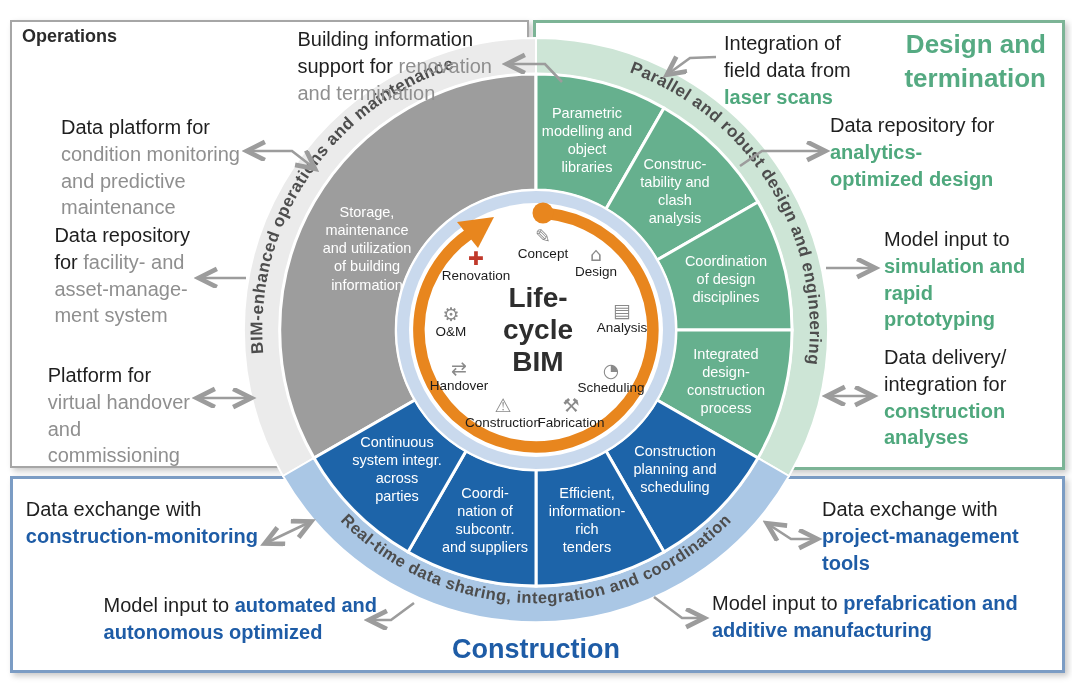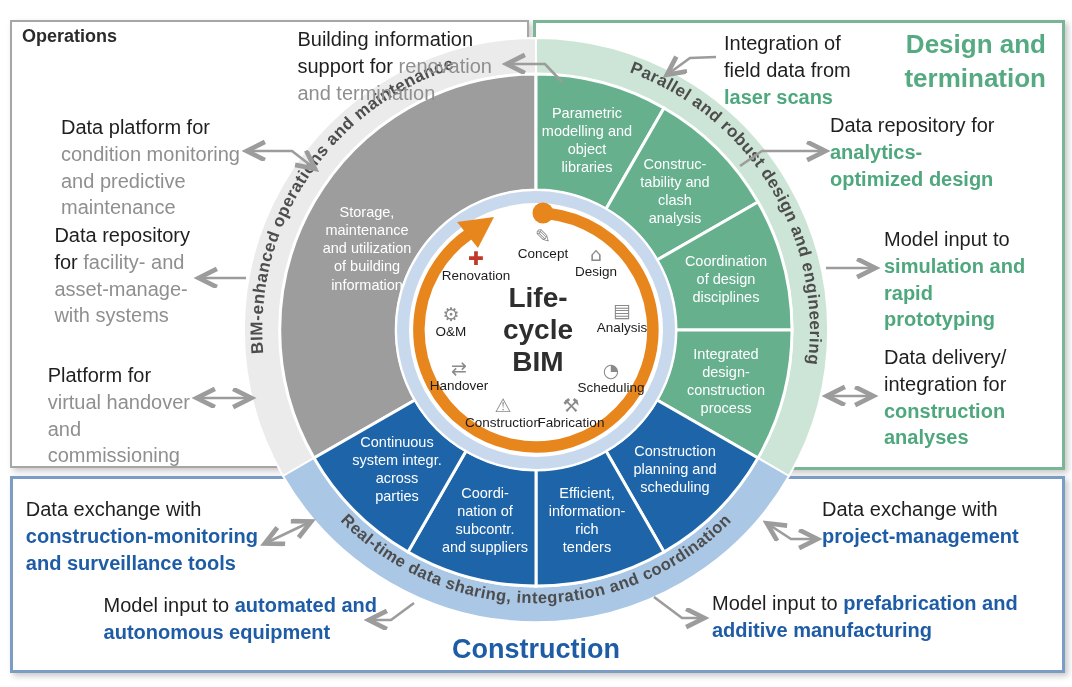--- a/index.html
+++ b/index.html
@@ -203,21 +203,21 @@
   <div class="ann ann-ops ra" style="right:832px;top:114px">
     <div><span>Data platform for</span><span class="em"></span></div>
     <div><span></span><span class="em">condition monitoring</span></div>
     <div><span></span><span class="em">and predictive</span></div>
     <div><span></span><span class="em">maintenance</span></div>
   </div>
   <div class="ann ann-ops ra" style="right:882px;top:222px">
     <div><span>Data repository</span><span class="em"></span></div>
     <div><span>for </span><span class="em">facility- and</span></div>
     <div><span></span><span class="em">asset-manage-</span></div>
-    <div><span></span><span class="em">with systems</span></div>
+    <div><span></span><span class="em">ment system</span></div>
   </div>
   <div class="ann ann-ops ra" style="right:882px;top:362px">
     <div><span>Platform for</span><span class="em"></span></div>
     <div><span></span><span class="em">virtual handover</span></div>
     <div><span></span><span class="em">and</span></div>
     <div><span></span><span class="em">commissioning</span></div>
   </div>
 
   <div class="ann ann-design" style="left:724px;top:30px">
     <div><span>Integration of</span><span class="em"></span></div>
@@ -238,28 +238,28 @@
   <div class="ann ann-design" style="left:884px;top:344px">
     <div><span>Data delivery/</span><span class="em"></span></div>
     <div><span>integration for</span><span class="em"></span></div>
     <div><span></span><span class="em">construction</span></div>
     <div><span></span><span class="em">analyses</span></div>
   </div>
 
   <div class="ann ann-constr ra" style="right:814px;top:496px">
     <div><span>Data exchange with</span><span class="em"></span></div>
     <div><span></span><span class="em">construction-monitoring</span></div>
-    <div><span></span><span class="em">and surveillance tools</span></div>
   </div>
   <div class="ann ann-constr ra" style="right:695px;top:592px">
     <div><span>Model input to </span><span class="em">automated and</span></div>
-    <div><span></span><span class="em">autonomous equipment</span></div>
+    <div><span></span><span class="em">autonomous optimized</span></div>
   </div>
   <div class="ann ann-constr" style="left:822px;top:496px">
     <div><span>Data exchange with</span><span class="em"></span></div>
     <div><span></span><span class="em">project-management</span></div>
+    <div><span></span><span class="em">tools</span></div>
   </div>
   <div class="ann ann-constr" style="left:712px;top:590px">
     <div><span>Model input to </span><span class="em">prefabrication and</span></div>
     <div><span></span><span class="em">additive manufacturing</span></div>
   </div>
 
 </div>
 
 </body></html>

